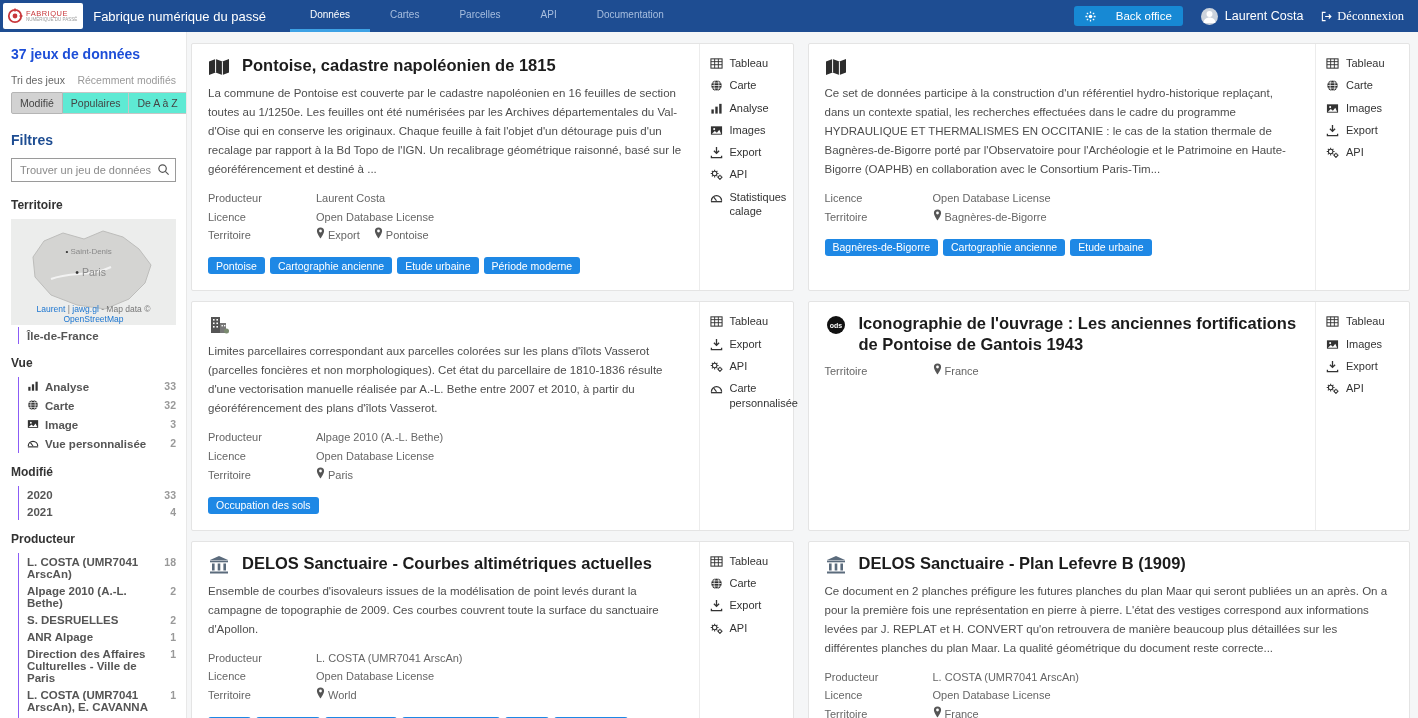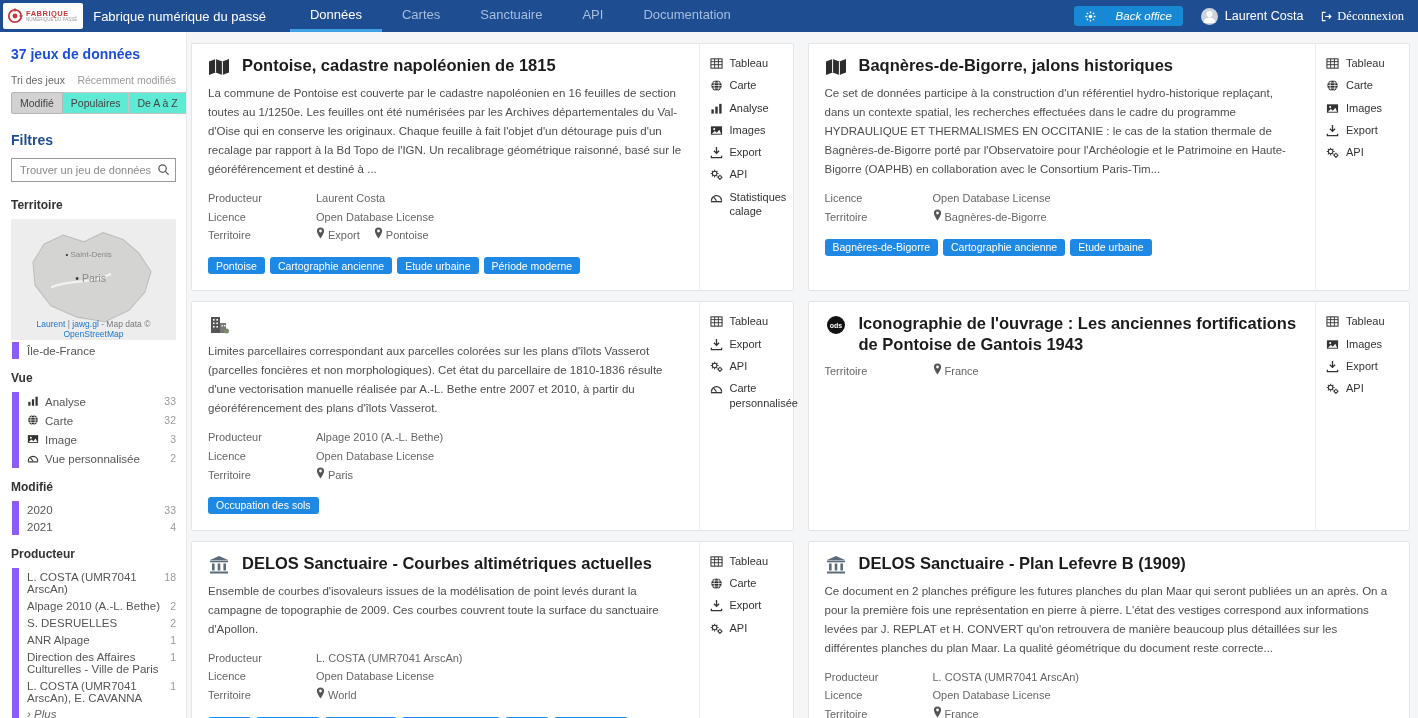--- a/index.html
+++ b/index.html
@@ -5,31 +5,31 @@
   * { box-sizing: border-box; margin: 0; padding: 0; }
   html,body { width:1418px; height:718px; overflow:hidden; }
   body { font-family:"Liberation Sans", sans-serif; background:#fff; color:#333; }
 
   
   .navbar { height:32px; background:#1e4d92; display:flex; align-items:stretch; color:#fff; }
   .logo-box { background:#fff; margin:3px 0 3px 3px; padding:2px 6px 2px 4px; border-radius:2px;
               display:flex; align-items:center; gap:3px; }
   .logo-mark svg { width:16px; height:16px; display:block; }
   .logo-text { line-height:1; }
-  .logo-brand { color:#c8373b; font-weight:bold; font-size:7.5px; letter-spacing:.5px; }
+  .logo-brand { color:#c8373b; font-weight:normal; font-size:7.5px; letter-spacing:.5px; }
   .logo-sub { color:#9a9a9a; font-size:4.5px; margin-top:1px; }
   .nav-title { font-size:13px; align-self:center; margin:0 24px 0 10px; white-space:nowrap; }
   .nav-tabs { display:flex; align-items:stretch; }
-  .nav-tab { padding:0 20px; display:flex; align-items:center; font-size:13px; color:#a7bedf;
+  .nav-tab { padding:0 20px; display:flex; align-items:center; font-size:10px; color:#a7bedf;
              border-bottom:3px solid transparent; cursor:pointer; }
   .nav-tab.active { color:#fff; border-bottom-color:#3ea2e5; }
   .nav-right { margin-left:auto; display:flex; align-items:center; gap:18px; padding-right:14px; }
   .backoffice-btn { background:#1789d4; border:none; color:#fff; font-size:11.5px; padding:4px 11px;
                     border-radius:3px; display:flex; align-items:flex-end; gap:20px; cursor:pointer;
-                    font-family:inherit;font-style:italic; }
+                    font-family:inherit; }
   .nav-user { display:flex; align-items:center; gap:7px; font-size:12.5px; }
   .avatar { width:17px; height:17px; border-radius:50%; background:#ccd3dc; display:flex;
             align-items:center; justify-content:center; overflow:hidden; }
   .nav-logout { display:flex; align-items:center; gap:5px; font-size:12.5px; cursor:pointer;font-family:Liberation Serif, serif; }
   .navbar svg.wicon { width:11px; height:11px; }
 
   
   .layout { display:flex; height:686px; }
 
   
@@ -44,27 +44,27 @@
   .sort-btn:first-child { border-left:1px solid #c6c6c6; border-radius:2px 0 0 2px; }
   .sort-btn:last-child { border-radius:0 2px 2px 0; }
   .sort-btn.active { background:#d2d2d2; border-color:#b5b5b5; }
   .filtres-title { color:#1e4d92; font-size:14px; font-weight:bold; margin:2px 0 10px; }
   .search-box { position:relative; margin-bottom:16px; }
   .search-box input { width:100%; border:1px solid #9a9a9a; padding:5px 24px 5px 8px; font-size:11px;
                       color:#333; font-family:inherit; background:#fff; }
   .search-box input::placeholder { color:#8a8a8a; }
   .search-box .mag { position:absolute; right:6px; top:5px; }
   .section-title { color:#333; font-size:12px; font-weight:bold; margin:12px 0 7px; }
-  .map { height:121px; background:#ecedec; position:relative; margin-bottom:2px; }
+  .map { height:106px; background:#ecedec; position:relative; margin-bottom:2px; }
   .map svg.region { position:absolute; inset:0; width:100%; height:100%; }
   .map-label { position:absolute; color:#8a8a8a; white-space:nowrap; }
   .map-label .dot { color:#333; }
   .map-attr { position:absolute; bottom:1px; left:0; width:100%; text-align:center; font-size:8.5px; color:#777; }
   .map-attr .link { color:#1b75d0; }
-  .facet-items { border-left:7px solid #8b5cf6; padding-left:8px; margin-left:1px; }
+  .facet-items { border-left:1px solid #8b5cf6; padding-left:8px; margin-left:7px;font-weight:bold; }
   .facet-item { display:flex; justify-content:space-between; align-items:flex-start; padding:2.5px 0;
                 cursor:pointer; }
   .facet-item .fl { display:flex; gap:6px; align-items:center; }
   .facet-item svg { width:12px; height:12px; }
   .facet-count { color:#999; font-size:10.5px; flex:none; padding-left:6px; }
   .plus-link { font-style:italic; color:#666; padding:2px 0; cursor:pointer; }
 
   
   .main { flex:1; background:#f5f6f7; padding:11px 8px 0 4px; overflow:hidden; }
   .cards { display:grid; grid-template-columns:1fr 1fr; gap:10px 14px; }
@@ -103,21 +103,21 @@
     </span>
     <span class="logo-text">
       <div class="logo-brand">FABRIQUE</div>
       <div class="logo-sub">NUMÉRIQUE DU PASSÉ</div>
     </span>
   </div>
   <div class="nav-title">Fabrique numérique du passé</div>
   <nav class="nav-tabs" id="nav-tabs">
       <div class="nav-tab active">Données</div>
       <div class="nav-tab">Cartes</div>
-      <div class="nav-tab">Sanctuaire</div>
+      <div class="nav-tab">Parcelles</div>
       <div class="nav-tab">API</div>
       <div class="nav-tab">Documentation</div>
     </nav>
   <div class="nav-right">
     <button class="backoffice-btn">
       <svg class="wicon" viewBox="0 0 12 12">
           <circle cx="6" cy="6" r="2" fill="#fff"></circle>
           <path d="M6 0.5v2M6 9.5v2M0.5 6h2M9.5 6h2M2 2l1.4 1.4M8.6 8.6L10 10M10 2L8.6 3.4M3.4 8.6L2 10" stroke="#fff" stroke-width="1.4"></path>
         </svg>
       <span>Back office</span>
@@ -407,21 +407,20 @@
 
   <article class="card">
     <div class="card-main">
       <div class="title-row">
         <span class="title-icon">
                 <svg viewBox="0 0 22 20">
                   <path d="M1 4.5L7.6 2l6.8 2.5L21 2v13.5L14.4 18 7.6 15.5 1 18z" fill="#2d2d2d"></path>
                   <path d="M7.6 2v13.5M14.4 4.5V18" stroke="#fff" stroke-width="1"></path>
                 </svg>
               </span>
-        <h2 class="card-title">Baqnères-de-Bigorre, jalons historiques</h2>
       </div>
       <p class="card-desc">Ce set de données participe à la construction d'un référentiel hydro-historique replaçant, dans un contexte spatial, les recherches effectuées dans le cadre du programme HYDRAULIQUE ET THERMALISMES EN OCCITANIE : le cas de la station thermale de Bagnères-de-Bigorre porté par l'Observatoire pour l'Archéologie et le Patrimoine en Haute-Bigorre (OAPHB) en collaboration avec le Consortium Paris-Tim...</p>
       <div class="card-meta">
               <div class="meta-row">
                 <span class="meta-label">Licence</span>
                 <span>Open Database License</span>
               </div>
               <div class="meta-row">
                 <span class="meta-label">Territoire</span>
                 <span><span class="meta-pin">

